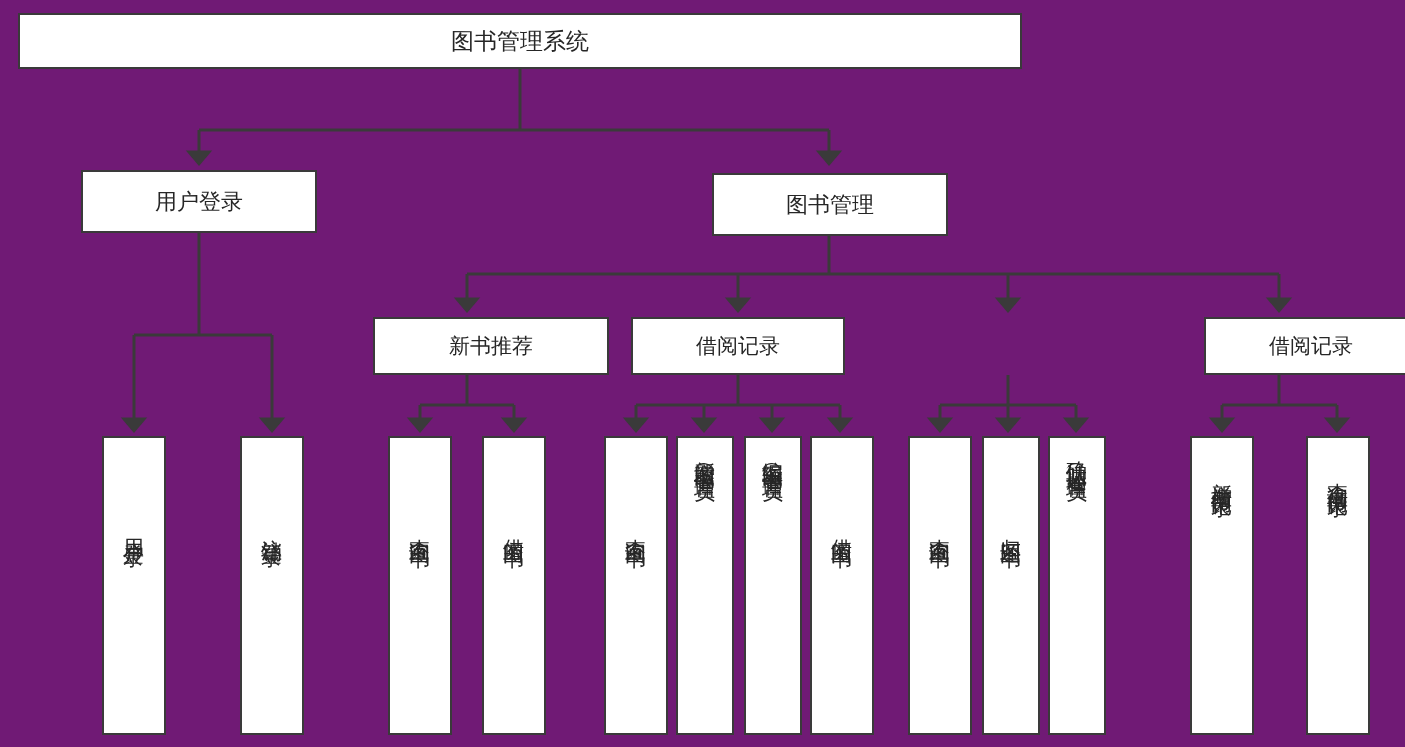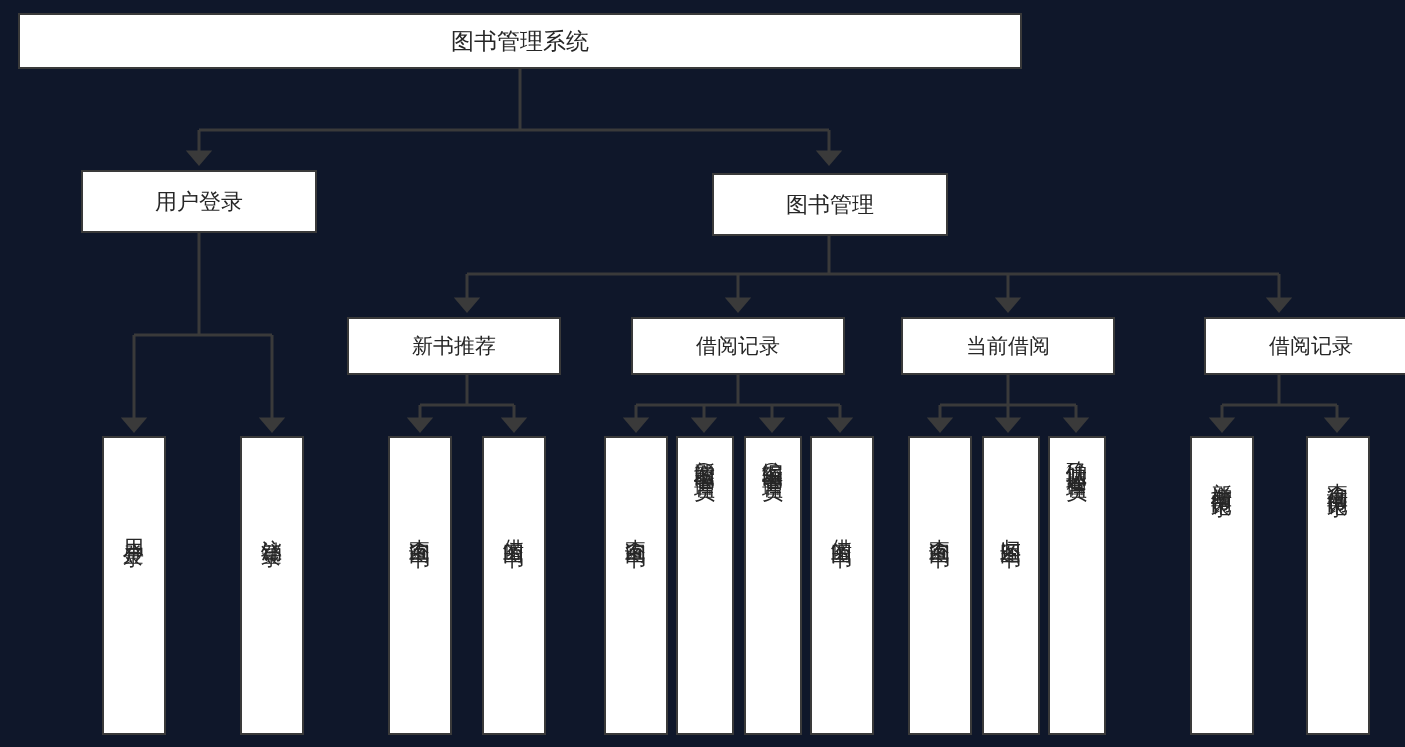--- a/index.html
+++ b/index.html
@@ -7,21 +7,21 @@
     padding: 0;
     background: #ffffff;
   }
   body {
     font-family: "Liberation Sans", "DejaVu Sans", sans-serif;
   }
   #canvas {
     position: relative;
     width: 1405px;
     height: 747px;
-    background: #0f172a;
+    background: #701a75;
     overflow: hidden;
   }
   svg.edges {
     position: absolute;
     left: 0;
     top: 0;
     width: 1405px;
     height: 747px;
     pointer-events: none;
   }
@@ -129,28 +129,25 @@
     <span>图书管理系统</span>
   </div>
 
   <div class="node lvl2" style="left:81px; top:170px; width:236px; height:63px;">
     <span>用户登录</span>
   </div>
   <div class="node lvl2" style="left:712px; top:173px; width:236px; height:63px;">
     <span>图书管理</span>
   </div>
 
-  <div class="node lvl3" style="left:347px; top:317px; width:214px; height:58px;">
+  <div class="node lvl3" style="left:373px; top:317px; width:236px; height:58px;">
     <span>新书推荐</span>
   </div>
   <div class="node lvl3" style="left:631px; top:317px; width:214px; height:58px;">
     <span>借阅记录</span>
-  </div>
-  <div class="node lvl3" style="left:901px; top:317px; width:214px; height:58px;">
-    <span>当前借阅</span>
   </div>
   <div class="node lvl3" style="left:1172px; top:317px; width:214px; height:58px;margin-left:32px;">
     <span>借阅记录</span>
   </div>
 
   <div class="node leaf leaf-mid" style="left:102px; top:436px; width:64px; height:299px;">
     <span class="vtext">用户登录</span>
   </div>
   <div class="node leaf leaf-mid" style="left:240px; top:436px; width:64px; height:299px;">
     <span class="vtext">注销登录</span>

